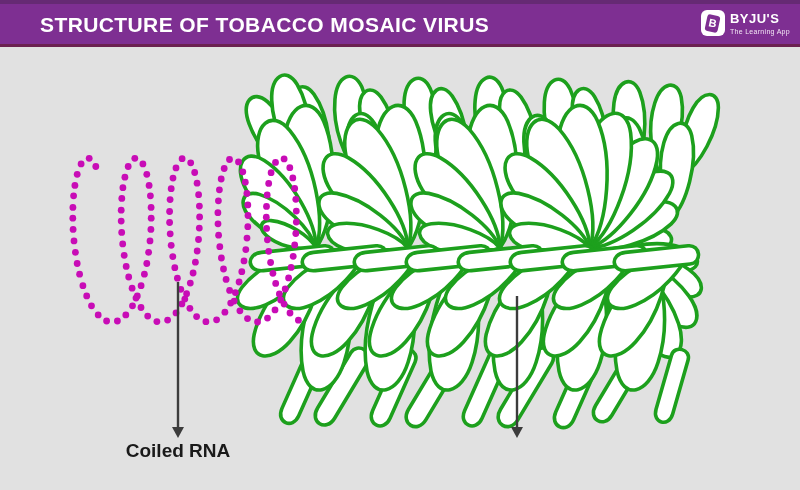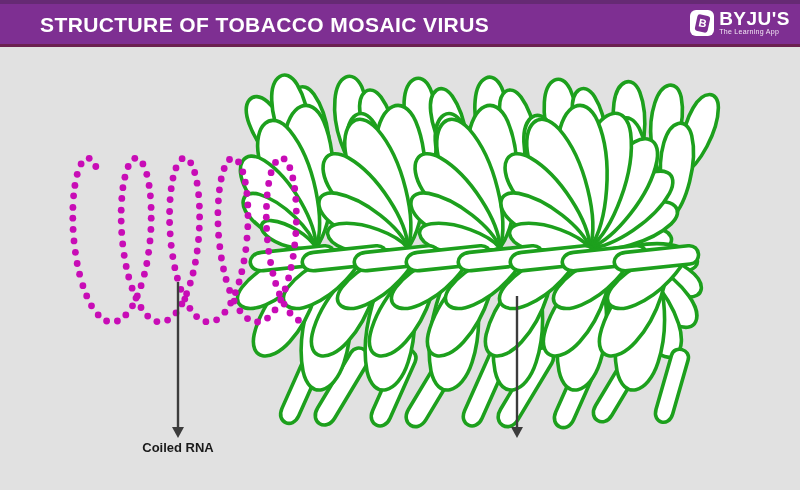--- a/index.html
+++ b/index.html
@@ -39,29 +39,29 @@
     margin-top:1px;
   }
   .logo-icon-glyph{
     display:block;width:13px;height:17px;
     background:var(--header-bg,#7e2f92);
     border-radius:3px;transform:rotate(12deg);
     color:#ffffff;font-size:11px;font-weight:bold;text-align:center;line-height:17px;
   }
   .logo-text-col{display:flex;flex-direction:column;}
   .logo-wordmark{
-    color:#ffffff;font-size:19px;font-weight:bold;letter-spacing:.5px;line-height:19px;
+    color:#ffffff;font-size:13px;font-weight:bold;letter-spacing:.5px;line-height:19px;
   }
   .logo-tagline{
     color:#f3e7f5;font-size:7px;letter-spacing:.3px;line-height:8px;
   }
   .diagram-svg{position:absolute;left:0;top:47px;}
   .callout-label{
     position:absolute;transform:translateX(-50%);
-    color:var(--label,#1a1a1a);font-size:13px;font-weight:bold;white-space:nowrap;
+    color:var(--label,#1a1a1a);font-size:19px;font-weight:bold;white-space:nowrap;
   }
 </style>
 </head>
 <body>
 
 <div class="stage" style="--bg: #e1e1e1; --header-bg: #7e2f92; --header-top: #662a74; --header-bottom: #6b2150; --label: #1a1a1a;">
 
   <div class="header">
     <div class="header-top-strip"></div>
     <div class="page-title">STRUCTURE OF TOBACCO MOSAIC VIRUS</div>

